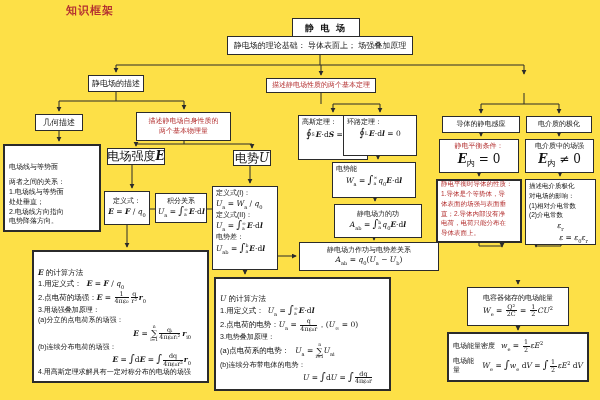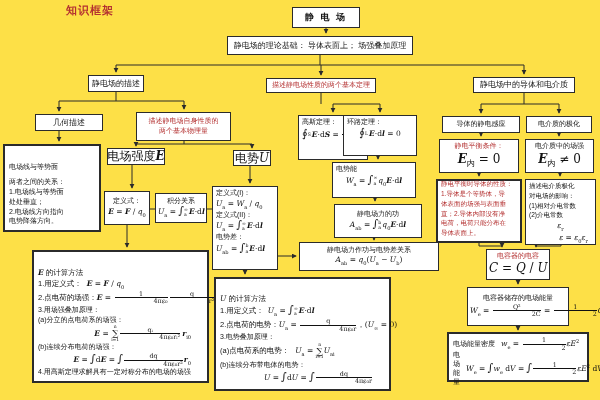--- a/index.html
+++ b/index.html
@@ -26,21 +26,21 @@
   
   .formula{font-family:"DejaVu Serif",serif;font-size:12px;white-space:nowrap;color:#111;}
   .f7{font-size:7.5px;}
   .formula .it{font-style:italic;}
   .formula .bi{font-style:italic;font-weight:bold;}
   .formula .cjk{font-family:"Liberation Sans",sans-serif;font-style:normal;}
   .formula sub,.formula sup{font-size:0.68em;}
   .frac{display:inline-block;text-align:center;vertical-align:middle;line-height:1.05;
     margin:0 1px;font-size:0.85em;}
   .frac .fn{display:block;border-bottom:1px solid #111;padding:0 1.5px;}
-  .frac .fd{display:block;margin-left:39px;}
+  .frac .fd{display:block;}
   .bigop{font-size:1.45em;line-height:0.9;}
   .lims{display:inline-block;vertical-align:middle;font-size:0.62em;line-height:1.2;
     margin-right:1px;text-align:left;}
   .lims span{display:block;}
   .sumop{display:inline-block;vertical-align:middle;text-align:center;font-size:0.6em;line-height:1;}
   .sumop span{display:block;}
   .sumop .sym{font-size:1.9em;line-height:0.9;}
 </style>
 </head>
 <body>
@@ -88,38 +88,35 @@
       <path d="M560,173 V176" marker-end="url(#arw)"></path>
       <path d="M479,243 V246 H502 V247" marker-end="url(#arw)"></path>
       <path d="M561,245 V246 H536 V247" marker-end="url(#arw)"></path>
       <path d="M518,280 V284" marker-end="url(#arw)"></path>
       <path d="M518,326 V330" marker-end="url(#arw)"></path>
     </g>
   </svg>
 
   <div class="page-title">知识框架</div>
 
-  <div class="node bold" style="left:292px;top:7px;width:68px;height:21px;font-size:9px;letter-spacing:2px">
+  <div class="node bold" style="left:292px;top:18px;width:68px;height:21px;font-size:9px;letter-spacing:2px">
     <span>静 电 场</span>
   </div>
   <div class="node" style="left:227px;top:36px;width:186px;height:19px">
     <span>静电场的理论基础：  导体表面上；  场强叠加原理</span>
   </div>
 
   <div class="node" style="left:88px;top:75px;width:56px;height:17px">
     <span>静电场的描述</span>
   </div>
   <div class="node red fs7" style="left:266px;top:78px;width:110px;height:15px">
     <span>描述静电场性质的两个基本定理</span>
   </div>
-  <div class="node" style="left:473px;top:77px;width:102px;height:16px">
-    <span>静电场中的导体和电介质</span>
-  </div>
-
-  <div class="node" style="left:35px;top:114px;width:68px;height:17px">
+
+  <div class="node" style="left:35px;top:114px;width:48px;height:17px">
     <span>几何描述</span>
   </div>
   <div class="node red fs7" style="left:136px;top:112px;width:95px;height:29px">
     <div class="ln c">描述静电场自身性质的</div>
     <div class="ln c">两个基本物理量</div>
   </div>
 
   <div class="node left thick fs7" style="left:3px;top:144px;width:98px;height:88px;padding:3px 4px">
     <div class="ln">电场线与等势面</div>
     <div class="gap"></div>
@@ -221,24 +218,20 @@
     <div class="ln">导体表面上。</div>
   </div>
   <div class="node left fs65" style="left:525px;top:179px;width:71px;height:66px;padding:2px 3px">
     <div class="ln">描述电介质极化</div>
     <div class="ln">对电场的影响：</div>
     <div class="ln">(1)相对介电常数</div>
     <div class="ln">(2)介电常数</div>
     <div class="ln c"><span class="formula f7"><span class="it">ε</span><sub>r</sub></span></div>
     <div class="ln r" style="padding-right:4px"><span class="formula f7"><span class="it">ε</span><span class="rm"> = </span><span class="it">ε</span><sub>0</sub><span class="it">ε</span><sub>r</sub></span></div>
   </div>
-  <div class="node fs7" style="left:486px;top:249px;width:64px;height:31px">
-    <div class="ln c red">电容器的电容</div>
-    <div class="ln c"><span class="formula"><span class="it">C</span><span class="rm"> = </span><span class="it">Q</span><span class="rm"> / </span><span class="it">U</span></span></div>
-  </div>
   <div class="node fs7" style="left:467px;top:287px;width:102px;height:39px">
     <div class="ln c">电容器储存的电场能量</div>
     <div class="ln c"><span class="formula f7"><span class="it">W</span><sub>e</sub><span class="rm"> = </span><span class="frac"><span class="fn">Q²</span><span class="fd">2C</span></span><span class="rm"> = </span><span class="frac"><span class="fn">1</span><span class="fd">2</span></span><span class="it">CU</span><sup>2</sup></span></div>
   </div>
   <div class="node left thick fs7" style="left:447px;top:332px;width:142px;height:50px;padding:3px 4px;justify-content:space-around">
     <div class="row">
       <span>电场能量密度</span>
       <span class="formula f7"><span class="it">w</span><sub>e</sub><span class="rm"> = </span><span class="frac"><span class="fn">1</span><span class="fd">2</span></span><span class="it">εE</span><sup>2</sup></span>
     </div>
     <div class="row">

